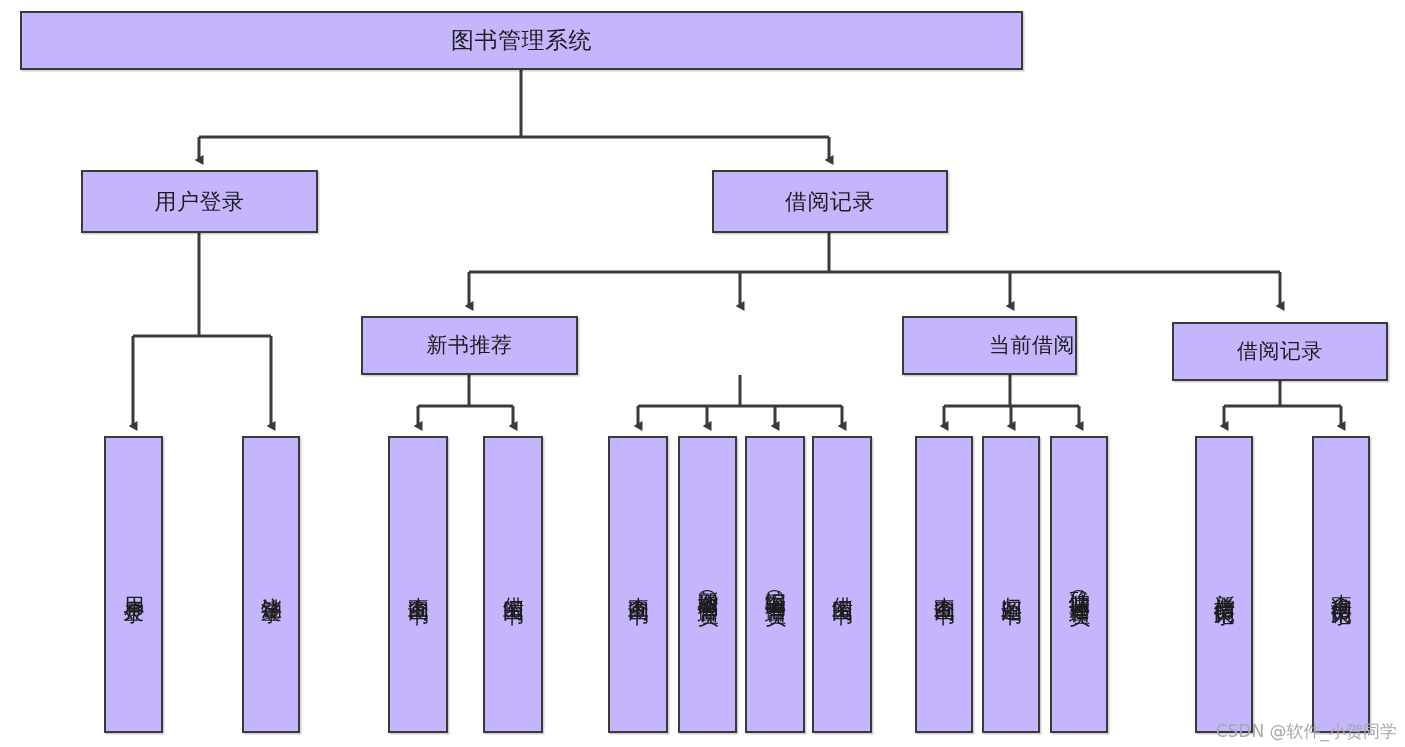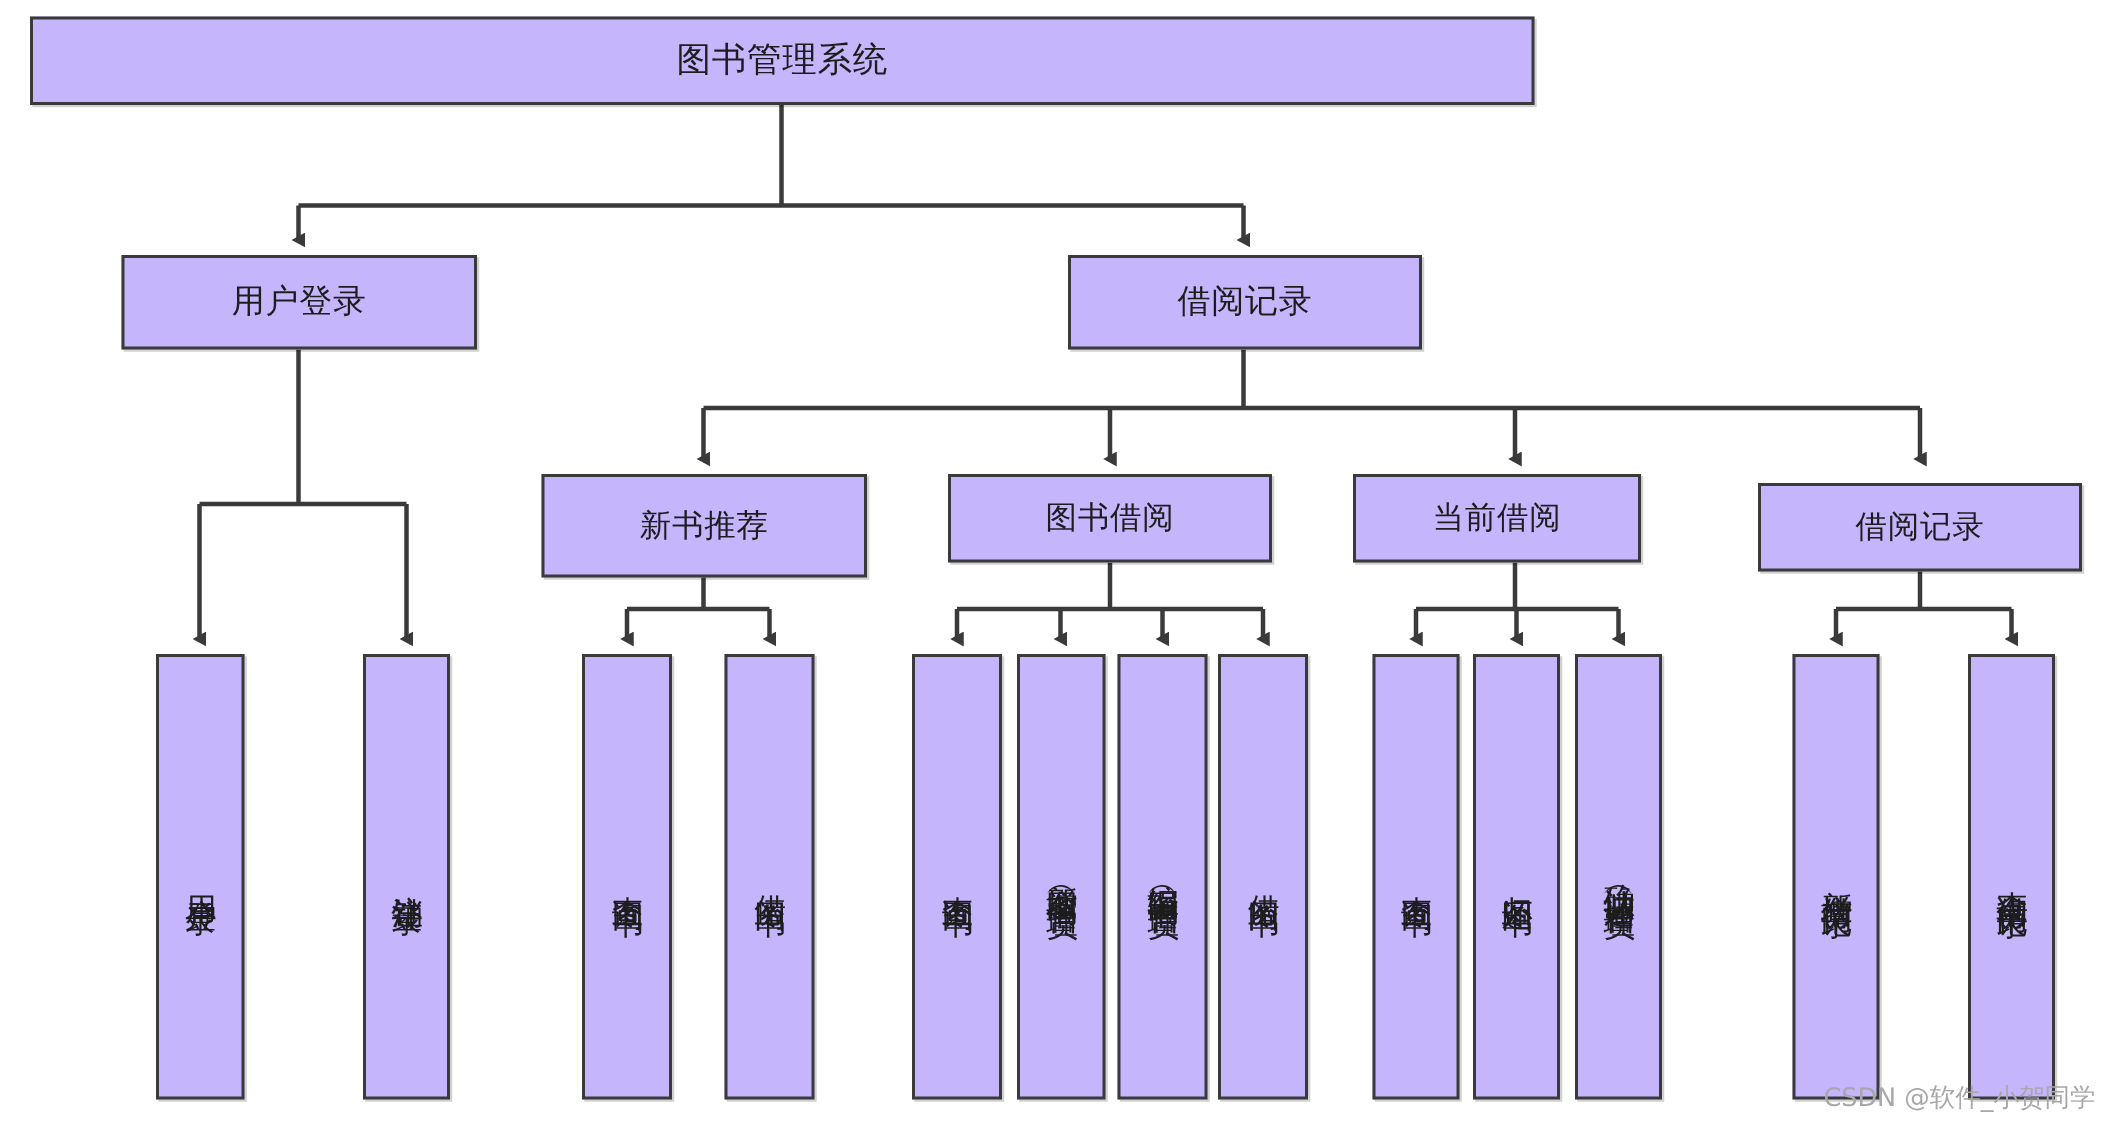--- a/index.html
+++ b/index.html
@@ -139,27 +139,24 @@
     <span class="node-label">图书管理系统</span>
   </div>
 
   <div class="node-box node-l2" style="left:81px; top:170px; width:237px; height:63px;">
     <span class="node-label">用户登录</span>
   </div>
   <div class="node-box node-l2" style="left:712px; top:170px; width:236px; height:63px;">
     <span class="node-label">借阅记录</span>
   </div>
 
-  <div class="node-box node-l3" style="left:361px; top:316px; width:217px; height:69px;">
+  <div class="node-box node-l3" style="left:361px; top:316px; width:217px; height:59px;">
     <span class="node-label">新书推荐</span>
   </div>
-  <div class="node-box node-l3" style="left:632px; top:316px; width:216px; height:59px;">
-    <span class="node-label">图书借阅</span>
-  </div>
-  <div class="node-box node-l3" style="left:902px; top:316px; width:192px; height:59px;">
+  <div class="node-box node-l3" style="left:902px; top:316px; width:175px; height:59px;justify-content:flex-end;">
     <span class="node-label">当前借阅</span>
   </div>
   <div class="node-box node-l3" style="left:1172px; top:322px; width:216px; height:59px;">
     <span class="node-label">借阅记录</span>
   </div>
 
   <div class="node-box node-leaf" style="left:104px; top:436px; width:59px; height:297px;">
     <span class="node-label">用户登录</span>
   </div>
   <div class="node-box node-leaf" style="left:242px; top:436px; width:58px; height:297px;">

